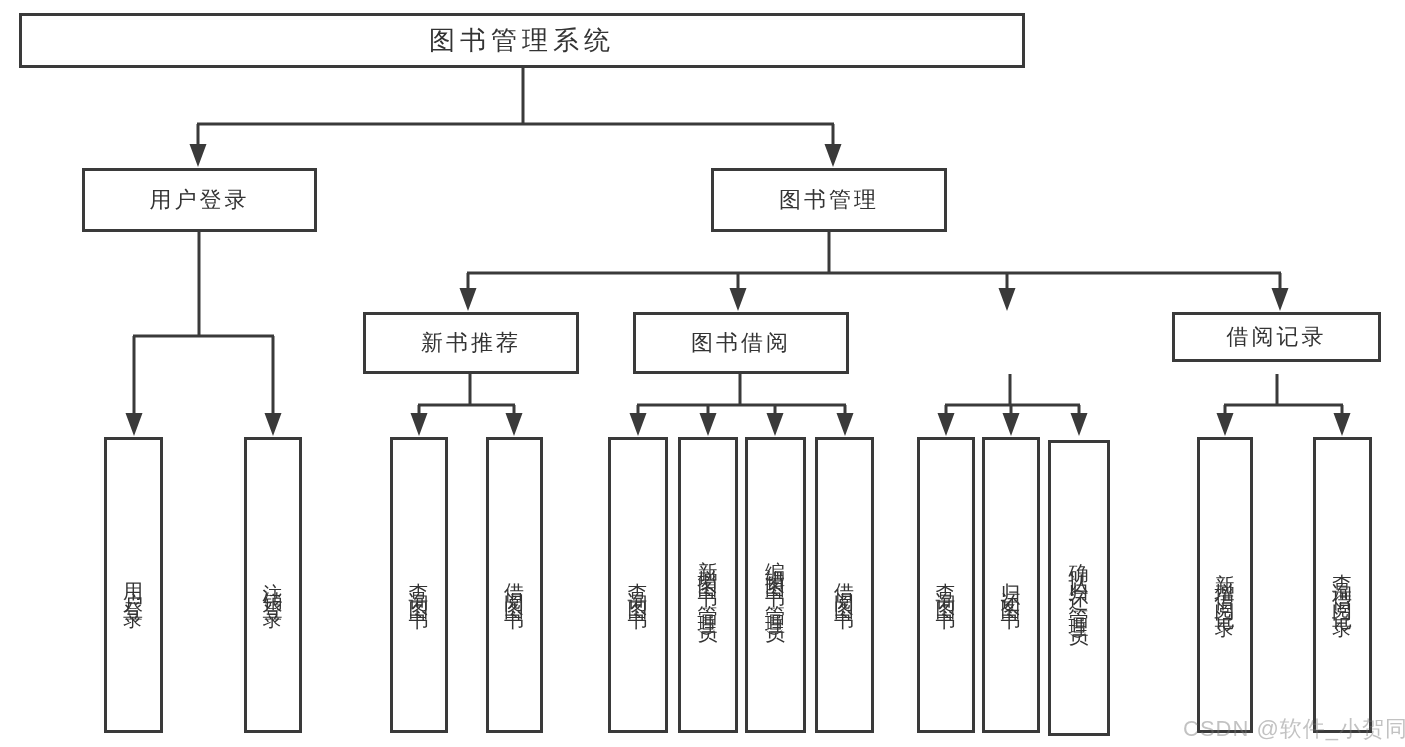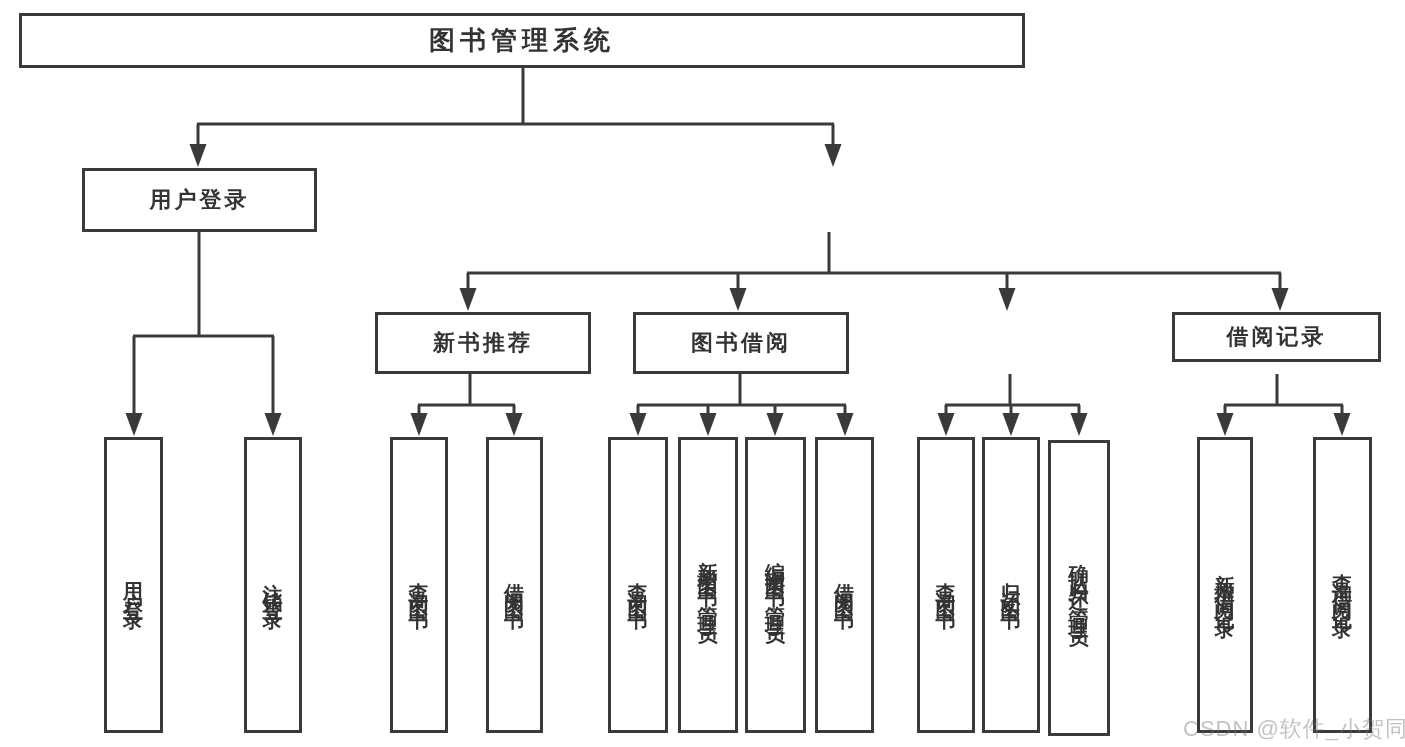--- a/index.html
+++ b/index.html
@@ -4,21 +4,20 @@
 <style>
   html,body { margin:0; padding:0; background:#ffffff; }
   body { font-family:"Liberation Sans","DejaVu Sans",sans-serif; }
   .canvas { position:relative; width:1405px; height:747px; background:#ffffff; overflow:hidden; }
   .connectors { position:absolute; left:0; top:0; z-index:0; }
   .box {
     position:absolute; box-sizing:border-box; background:#ffffff;
     border:3px solid #3a3a3a; color:#333333; z-index:1;
     display:flex; align-items:center; justify-content:center;
     text-align:center;
-    font-weight:bold;
   }
   .root-label  { font-size:26px; letter-spacing:5px; }
   .h-label     { font-size:22px; letter-spacing:3px; }
   .leaf .vtext {
     writing-mode:vertical-rl; text-orientation:mixed;
     font-size:20px; letter-spacing:9px; line-height:1;
   }
   .watermark {
     position:absolute; left:1183px; top:714px; z-index:5;
     font-size:22px; letter-spacing:1px; white-space:nowrap;
@@ -46,22 +45,23 @@
              M629.5,413 H646.5 L638,436 Z  M699.5,413 H716.5 L708,436 Z
              M766.5,413 H783.5 L775,436 Z  M836.5,413 H853.5 L845,436 Z
              M937.5,413 H954.5 L946,436 Z  M1002.5,413 H1019.5 L1011,436 Z
              M1070.5,413 H1087.5 L1079,436 Z  M1216.5,413 H1233.5 L1225,436 Z
              M1333.5,413 H1350.5 L1342,436 Z" fill="#3a3a3a" stroke="none"></path>
   </svg>
 
   <div class="box root-label" style="left:19px; top:13px; width:1006px; height:55px;">图书管理系统</div>
 
   <div class="box h-label" style="left:82px; top:168px; width:235px; height:64px;">用户登录</div>
+  <div class="box h-label" style="left:711px; top:168px; width:236px; height:64px;">图书管理</div>
 
-  <div class="box h-label" style="left:363px; top:312px; width:216px; height:62px;margin-left:12px;">新书推荐</div>
+  <div class="box h-label" style="left:363px; top:312px; width:216px; height:62px;">新书推荐</div>
   <div class="box h-label" style="left:633px; top:312px; width:216px; height:62px;">图书借阅</div>
   <div class="box h-label" style="left:1172px; top:312px; width:209px; height:50px;">借阅记录</div>
 
   <div class="box leaf" style="left:104px; top:437px; width:59px; height:296px;">
     <span class="vtext">用户登录</span>
     </div>
   <div class="box leaf" style="left:244px; top:437px; width:58px; height:296px;">
     <span class="vtext">注销登录</span>
     </div>
 

